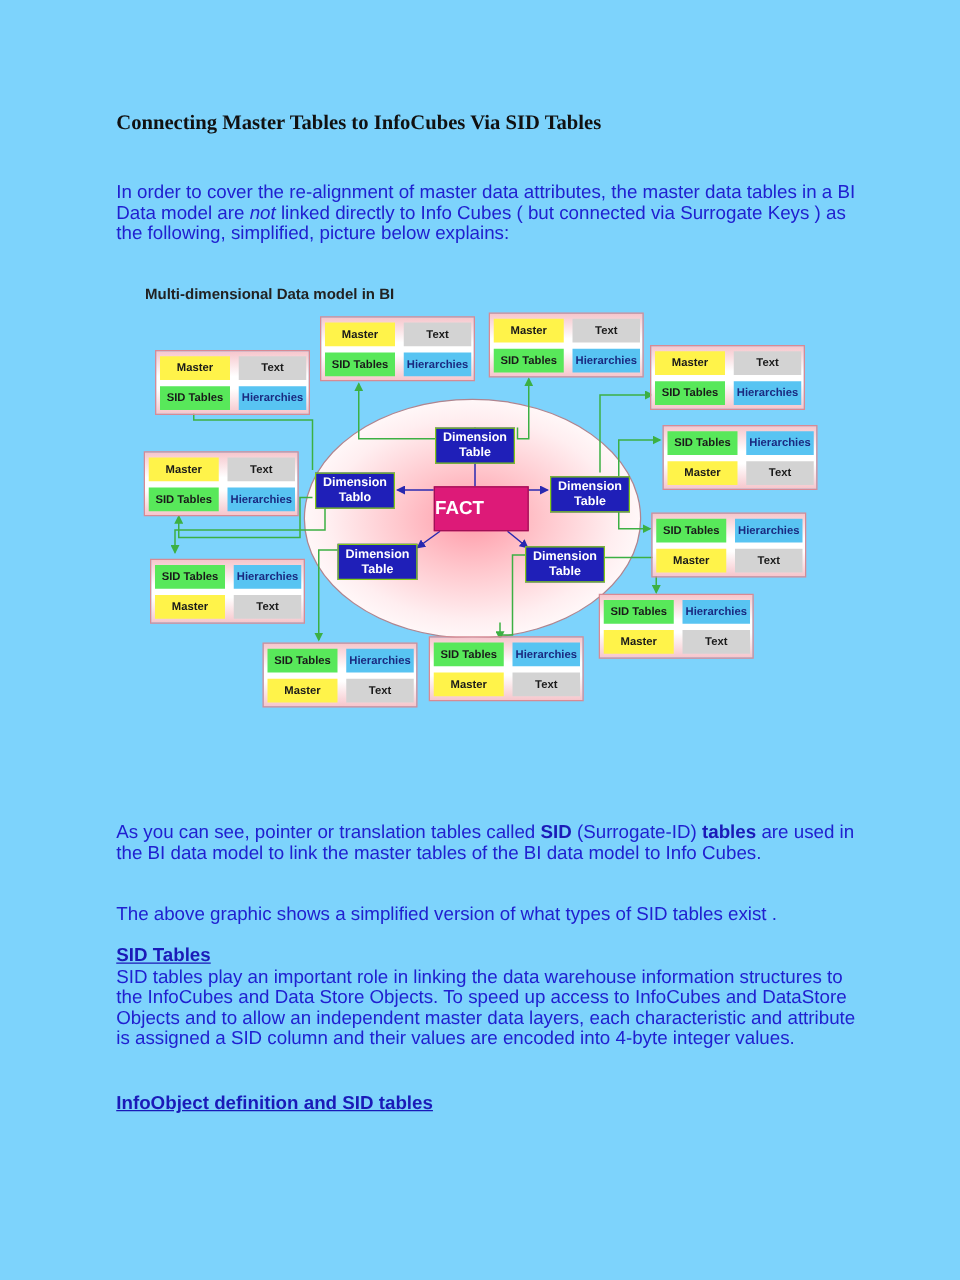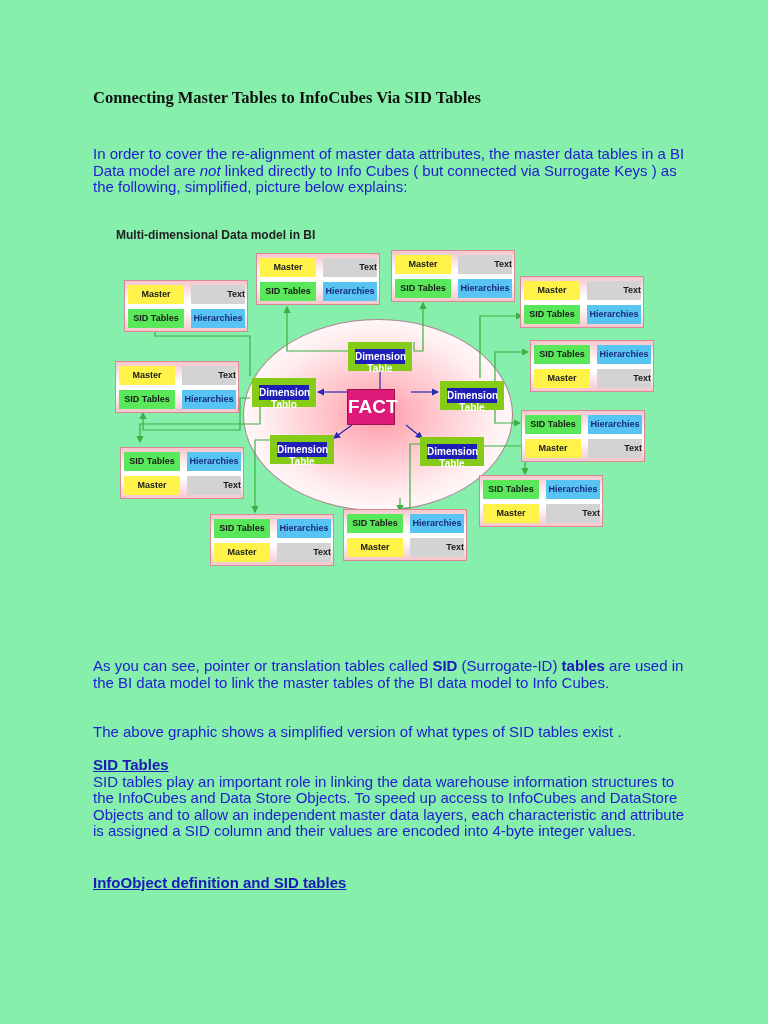--- a/index.html
+++ b/index.html
@@ -1,17 +1,17 @@
 <!DOCTYPE html>
 <html><head>
 <meta charset="utf-8">
 <style>
   html, body { margin: 0; padding: 0; background: #ffffff; }
   body { width: 768px; height: 1024px; position: relative; overflow: hidden; }
-  .page { position: absolute; left: 0; top: 0; width: 768px; height: 1024px; background: #86efac; }
+  .page { position: absolute; left: 0; top: 0; width: 768px; height: 1024px; background: #7dd3fc; }
   .title {
     position: absolute; left: 93px; top: 88px;
     font-family: "Liberation Serif", "DejaVu Serif", serif;
     font-weight: bold; font-size: 16.5px; color: #111;
   }
   .para {
     position: absolute; left: 93px; width: 600px;
     font-family: "Liberation Sans", "DejaVu Sans", sans-serif;
     font-size: 15px; line-height: 16.6px; color: #2020d0;
   }
@@ -37,35 +37,35 @@
     border: 1px solid #d88a94;
     background: linear-gradient(#f6c6cc, #ffffff 40%, #ffffff 60%, #f6c6cc);
     box-sizing: border-box;
   }
   .cell {
     position: absolute; height: 19px; line-height: 19px; text-align: center;
     font-family: "Liberation Sans", "DejaVu Sans", sans-serif;
     font-size: 9px; font-weight: bold; color: #1a1a1a;
   }
   .c-master { background: #fff34a; }
-  .c-text { background: #d3d3d3; text-align: right; }
+  .c-text { background: #d3d3d3; }
   .c-sid { background: #58e85a; }
   .c-hier { background: #58c4f2; color: #1a2a80; }
   .dimtab {
     position: absolute; width: 64px; height: 29px;
-    background: #1f1fb8; border: 7px solid #84cc16; box-sizing: border-box;
+    background: #1f1fb8; border: 1px solid #84cc16; box-sizing: border-box;
     color: #fff; font-family: "Liberation Sans", "DejaVu Sans", sans-serif;
     font-size: 10px; font-weight: bold; text-align: center; line-height: 12px;
     padding-top: 2px;
   }
   .fact {
-    position: absolute; left: 247px; top: 173px; width: 48px; height: 36px;
+    position: absolute; left: 247px; top: 173px; width: 76px; height: 36px;
     background: #dd1a78; border: 1px solid #a01055; box-sizing: border-box;
     color: #fff; font-family: "Liberation Sans", "DejaVu Sans", sans-serif;
-    font-size: 19px; font-weight: bold; text-align: right; line-height: 34px;
+    font-size: 15px; font-weight: bold; text-align: left; line-height: 34px;
   }
   svg.lines { position: absolute; left: 0; top: 0; }
 </style>
 </head>
 <body>
 
 <div class="page">
 
   <div class="title">Connecting Master Tables to InfoCubes Via SID Tables</div>
 

